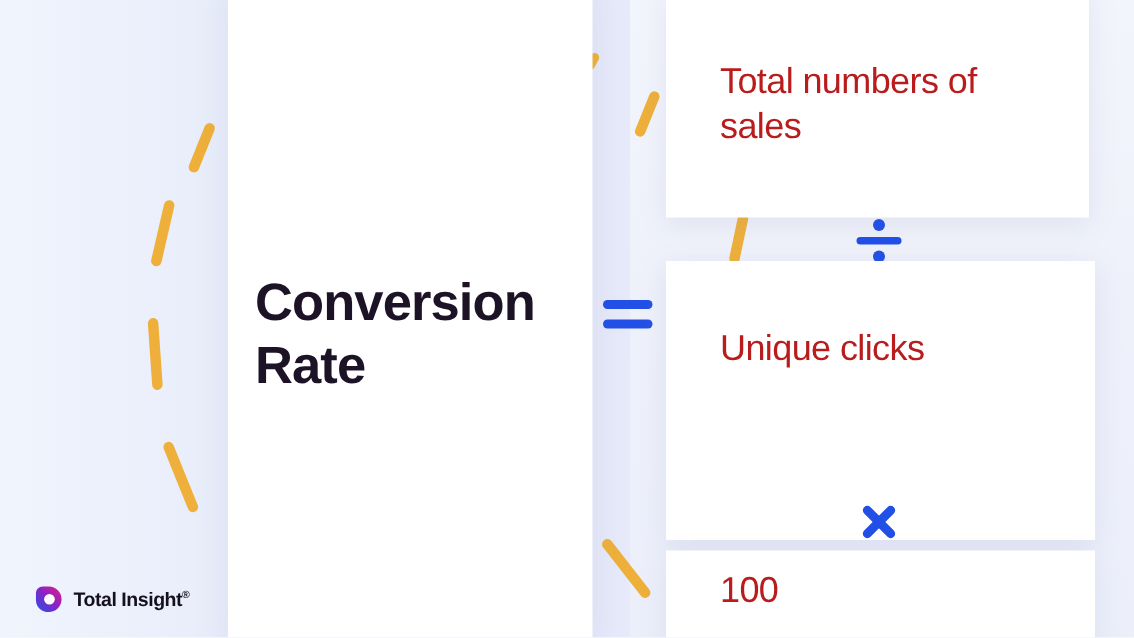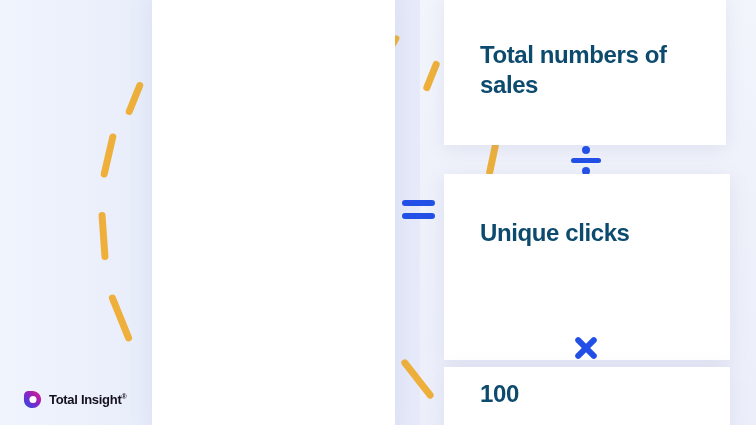--- a/index.html
+++ b/index.html
@@ -84,22 +84,22 @@
 
   
   .card {
     position: absolute;
     background: #ffffff;
     box-shadow: 0 4px 18px rgba(120,130,180,0.14);
   }
   .card .card-text {
     position: absolute;
     font-family: "Liberation Sans", sans-serif;
-    font-weight: 700;
-    color: #0c4a6e;
+    font-weight: 400;
+    color: #b91c1c;
     letter-spacing: -0.4px;
   }
 
   #card-sales {
     left: 444px; top: -8px;
     width: 282px; height: 153px;
   }
   #card-sales .card-text {
     left: 36px; top: 48px;
     width: 220px;
@@ -218,20 +218,21 @@
   <div class="dash" style="left:117px; top:293px; width:7px; height:50px; transform:rotate(-22deg);"></div>
 
   <div class="dash" style="left:392px; top:35px; width:6px; height:12px; transform:rotate(28deg);"></div>
   <div class="dash" style="left:428px; top:60px; width:7px; height:32px; transform:rotate(22deg);"></div>
   <div class="dash" style="left:489px; top:142px; width:7px; height:34px; transform:rotate(12deg);"></div>
   <div class="dash" style="left:458px; top:322px; width:6px; height:10px; transform:rotate(-30deg);"></div>
   <div class="dash" style="left:414px; top:355px; width:7px; height:48px; transform:rotate(-38deg);"></div>
 
   <div class="panel-title"></div>
 
+  <h1 class="title">Conversion Rate</h1>
 
   <div class="eq">
     <span class="bar b1"></span>
     <span class="bar b2"></span>
   </div>
 
   <div class="card" id="card-sales">
     <div class="card-text">Total numbers of sales</div>
   </div>
 

